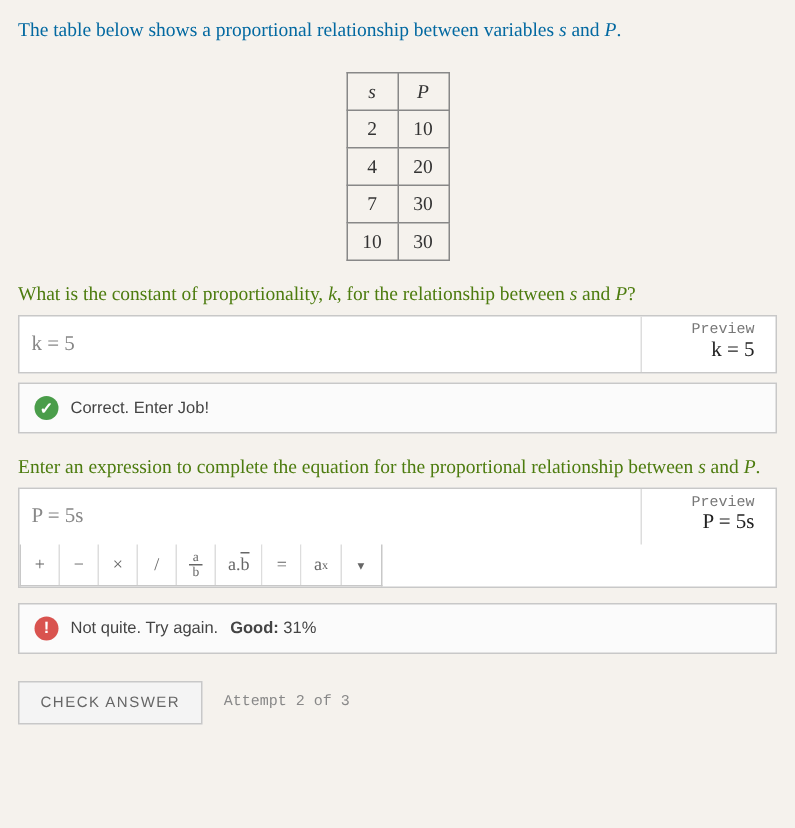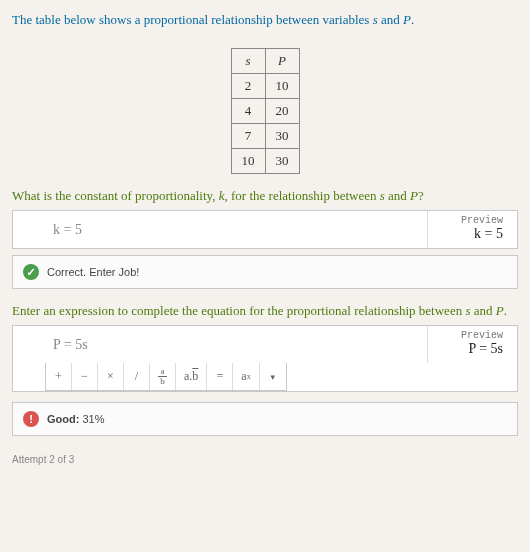--- a/index.html
+++ b/index.html
@@ -24,21 +24,20 @@
     font-family: 'Times New Roman', serif;
     min-width: 30px;
   }
   table.data th { font-weight: normal; font-style: italic; }
   .prompt { color: #4d7c0f; margin: 10px 0 6px 0; }
   .answer-block {
     border: 1px solid #c8c8c8;
     background: #fff;
     position: relative;
     margin-bottom: 6px;
-    padding-left: 32px;
   }
   .answer-row {
     display: flex;
     align-items: stretch;
   }
   .answer-input {
     flex: 1;
     border: none;
     padding: 10px 8px;
     font-family: 'Times New Roman', serif;
@@ -142,21 +141,21 @@
     font-family: Arial, sans-serif;
     font-size: 10px;
     letter-spacing: 1px;
     color: #666;
     background: #f4f4f4;
     border: 1px solid #c8c8c8;
     padding: 8px 14px;
     cursor: pointer;
   }
   .attempt {
-    font-family: Liberation Sans, sans-serif;
+    font-family: Liberation Mono, monospace;
     font-size: 10px;
     color: #888;
   }
   .chevron { font-size: 9px; color: #666; }
 </style>
 </head>
 <body>
 
 <p class="intro">
   <span>The table below shows a proportional relationship between variables </span><span class="math-var">s</span><span> and </span><span class="math-var">P</span><span>.</span>
@@ -239,20 +238,22 @@
         <sup>x</sup>
     </button>
     <button class="tb-btn">
       <span class="chevron">▾</span>
     </button>
   </div>
 </div>
 
 <div class="score-row">
   <span class="icon-circle icon-wrong">!</span>
+  <span>Not quite. Try again.</span>
   <span>
     <b>Good: </b><span>31%</span>
   </span>
 </div>
 
 <div class="check-row">
+  <button class="check-btn">CHECK ANSWER</button>
   <span class="attempt">Attempt 2 of 3</span>
 </div>
 
 </body></html>

